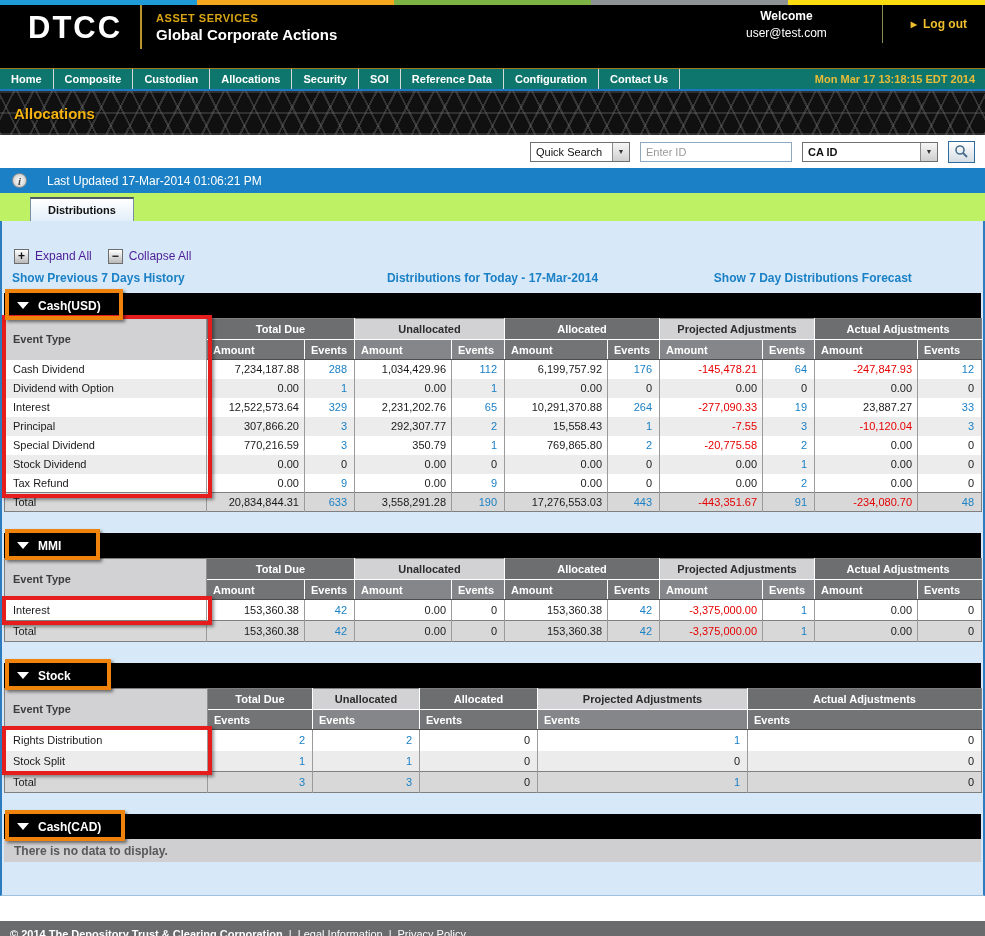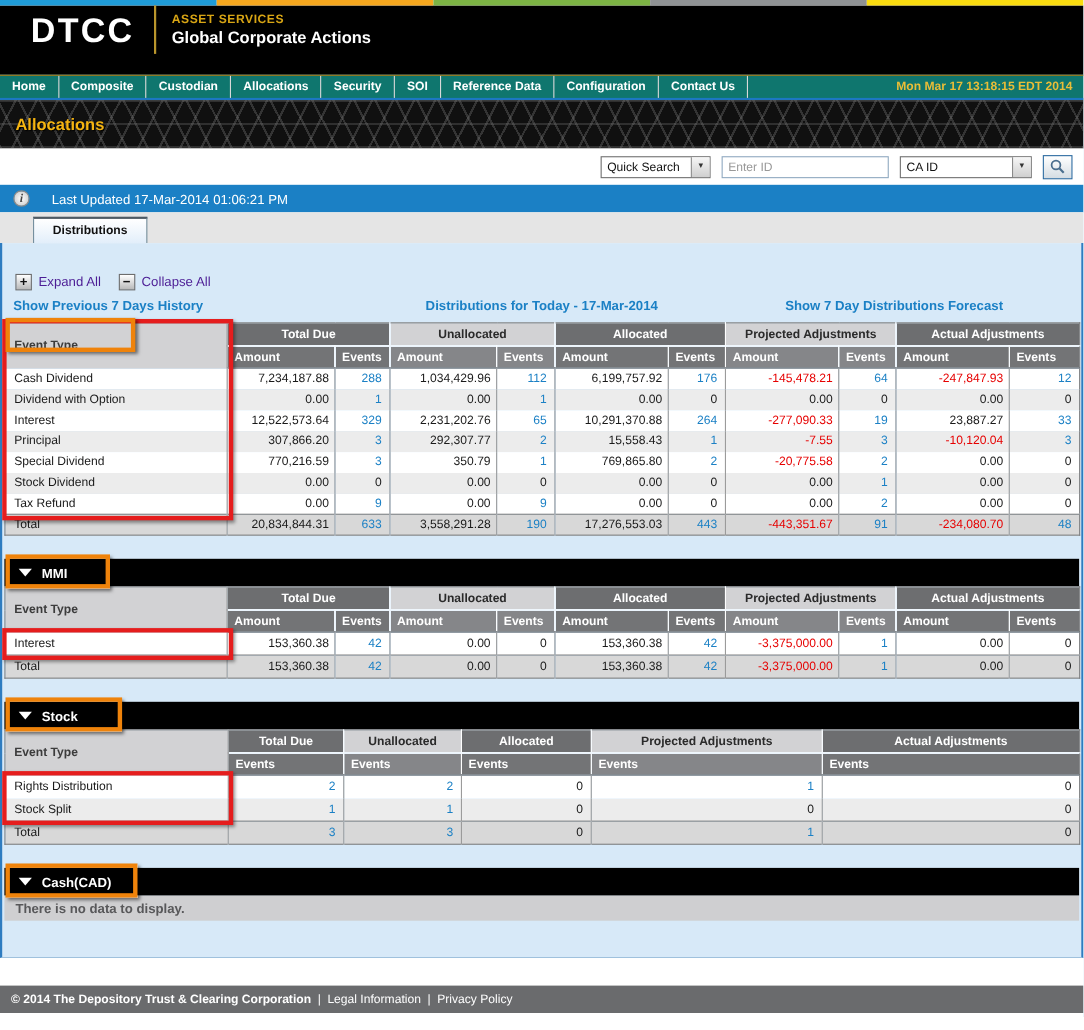--- a/index.html
+++ b/index.html
@@ -39,31 +39,31 @@
       #101010;
     display:flex; align-items:center; }
   .banner-title { color:#f5b411; font-size:15px; font-weight:bold; margin-left:14px; text-shadow:1px 1px 1px #000; }
 
   
   .search-row { height:33px; background:#fff; display:flex; align-items:center; justify-content:flex-end; gap:10px; padding-right:10px;padding-left:14px; }
   .fake-select { height:20px; background:#fff; border:1px solid #707070; display:flex; align-items:center; font-size:11px; color:#111; cursor:pointer; }
   .fake-select .sel-text { flex:1; padding-left:5px; }
   .fake-select .dd-btn { width:17px; height:18px; margin:0; background:linear-gradient(#f6f6f6,#cfcfcf); border-left:1px solid #8a8a8a; display:flex; align-items:center; justify-content:center; font-size:7px; color:#333; }
   .qs { width:100px; }
-  .caid { width:120px; }
+  .caid { width:136px;font-weight:bold; }
   .id-input { width:152px; height:20px; border:1px solid #8fa9c0; font-size:11px; padding:0 5px; color:#333; font-family:"Liberation Sans",sans-serif; }
   .id-input::placeholder { color:#999; }
   .search-btn { width:27px; height:22px; border:1px solid #2c6ba0; background:linear-gradient(#ffffff,#d5dde3); cursor:pointer; display:flex; align-items:center; justify-content:center; padding:0; }
 
   
   .info-bar { height:25px; background:#1b80c5; display:flex; align-items:center; color:#fff; font-size:12px; }
   .info-icon { width:15px; height:15px; border-radius:50%; background:radial-gradient(#ffffff,#c2c2c2); border:1px solid #8a8a8a; color:#444; font-size:11px; font-weight:bold; font-family:"Liberation Serif",serif; display:flex; align-items:center; justify-content:center; margin-left:12px; margin-right:20px; font-style:italic; }
 
   
-  .tab-row { height:28px; background:#e5e5e5; display:flex; align-items:flex-end; }
+  .tab-row { height:28px; background:#bef264; display:flex; align-items:flex-end; }
   .tab { margin-left:30px; padding:5px 17px 5px 17px; background:linear-gradient(#ffffff,#e2eefa); border:1px solid #76909f; border-top:2px solid #4e5a64; border-bottom:none; font-size:11px; font-weight:bold; color:#111; position:relative; z-index:2; cursor:pointer; }
 
   
   .panel { background:#d7e9f8; border-left:2px solid #2e7cc0; border-right:2px solid #2e7cc0; border-bottom:1px solid #9fc1dd; padding:26px 2px 12px 2px; }
   .expand-row { display:flex; align-items:center; margin:0 0 6px 10px; height:18px; }
   .ec-btn { width:15px; height:15px; border:1px solid #6d6d6d; background:linear-gradient(#ffffff,#b9b9b9); font-size:12px; font-weight:bold; color:#111; line-height:12px; text-align:center; cursor:pointer; margin-right:6px; }
   .ec-label { color:#4c1d95; font-size:12px; cursor:pointer; margin-right:16px; }
   .links-row { display:flex; align-items:center; margin:0 8px 8px 8px; font-size:12px; font-weight:bold; color:#1b80c5; }
   .links-row .l-left { flex:1; cursor:pointer; }
   .links-row .l-center { flex:1; text-align:center; cursor:pointer; }
@@ -131,20 +131,31 @@
 
   <header class="masthead">
     <div class="brand">
       <div class="logo">DTCC</div>
       <div class="gold-divider"></div>
       <div class="titles">
         <div class="division">ASSET SERVICES</div>
         <div class="app-title">Global Corporate Actions</div>
       </div>
     </div>
+    <div class="user-area">
+      <div class="welcome-block">
+        <div class="w-label">Welcome</div>
+        <div>user@test.com</div>
+      </div>
+      <div class="user-vline"></div>
+      <div class="logout">
+        <span class="arrow">▶</span>
+        <span>Log out</span>
+      </div>
+    </div>
   </header>
 
   <nav class="nav" id="nav-menu">
 
   <div class="nav-item">Home</div>
       <div class="nav-item">Composite</div>
       <div class="nav-item">Custodian</div>
       <div class="nav-item">Allocations</div>
       <div class="nav-item">Security</div>
       <div class="nav-item">SOI</div>
@@ -193,20 +204,24 @@
       <span class="ec-label">Collapse All</span>
     </div>
     <div class="links-row">
       <span class="l-left">Show Previous 7 Days History</span>
       <span class="l-center">Distributions for Today - 17-Mar-2014</span>
       <span class="l-right">Show 7 Day Distributions Forecast</span>
     </div>
     <div id="sections">
 
     <section class="data-section">
+          <div class="section-bar">
+            <span class="tri"></span>
+            <span class="section-title">Cash(USD)</span>
+          </div>
           <span class="ann-orange ann-o-cash-usd"></span>
           <div class="table-wrap">
             <table class="dist">
               <colgroup>
                 <col style="width: 202px;">
                 <col style="width: 98px;">
                 <col style="width: 50px;">
                 <col style="width: 97px;">
                 <col style="width: 53px;">
                 <col style="width: 103px;">

